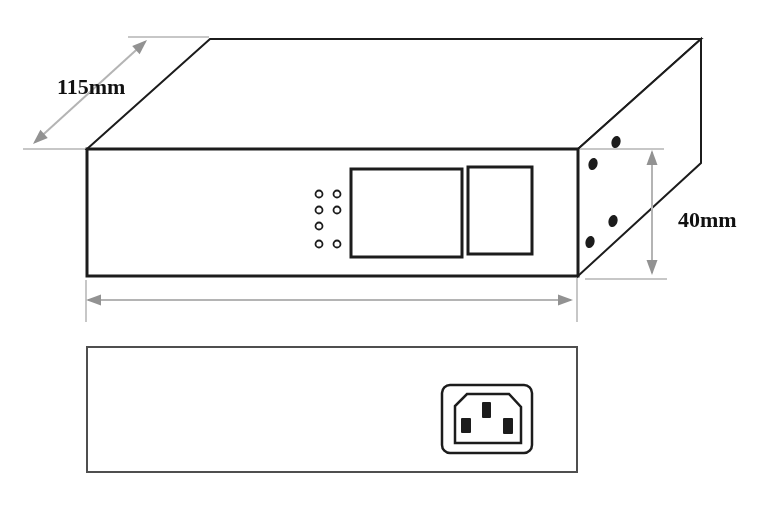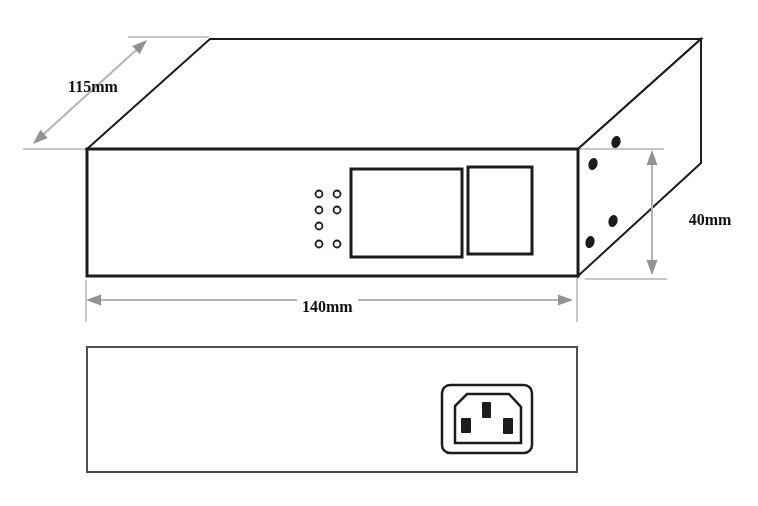--- a/index.html
+++ b/index.html
@@ -25,24 +25,24 @@
   .arrow    { fill: var(--dimension-arrow, #929292); stroke: none; }
 
   
   .rear  { fill: #ffffff; stroke: var(--rear-outline, #4f4f4f); stroke-width: 2; }
   .inlet { fill: #ffffff; stroke: var(--outline, #1c1c1c); stroke-width: 2.5; }
   .pin   { fill: var(--outline, #1c1c1c); stroke: none; }
 
   .dim-label {
     position: absolute;
     font-weight: bold;
-    font-size: 16px;
+    font-size: 22px;
     line-height: 22px;
     color: #111111;
-    text-align: center;
+    text-align: left;
     white-space: nowrap;
   }
   .dim-label.on-line { background: var(--background, #ffffff); padding: 0 5px; }
 </style>
 </head>
 <body>
 
 <div class="canvas">
 
   <svg class="drawing" width="758" height="506" viewBox="0 0 758 506">
@@ -104,16 +104,15 @@
         <polygon class="inlet" points="467,394 509,394 521,407 521,443 455,443 455,406"></polygon>
         <rect class="pin" x="482" y="402" width="9" height="16" rx="1"></rect>
         <rect class="pin" x="461" y="418" width="10" height="15" rx="1"></rect>
         <rect class="pin" x="503" y="418" width="10" height="16" rx="1"></rect>
       </g>
     </g>
   </svg>
 
   <div class="dim-label" style="left:57px; top:76px; width:72px;">115mm</div>
 
-  <div class="dim-label on-line" style="left:297px; top:296px;">140mm</div>
 
   <div class="dim-label" style="left:678px; top:209px; width:64px;">40mm</div>
 </div>
 
 </body></html>

